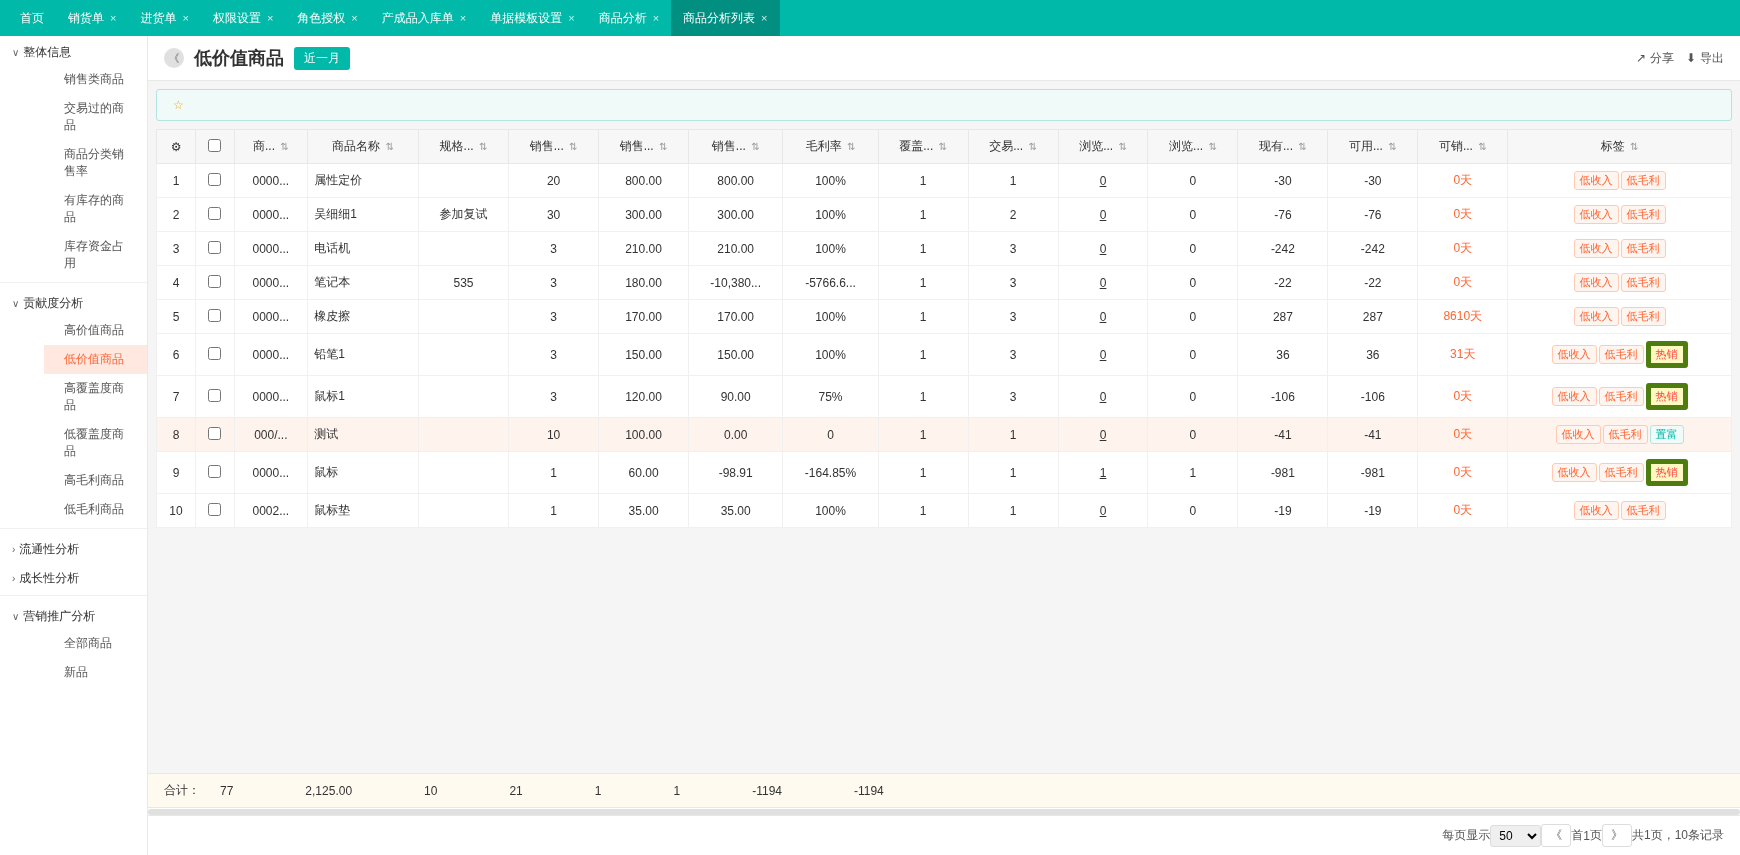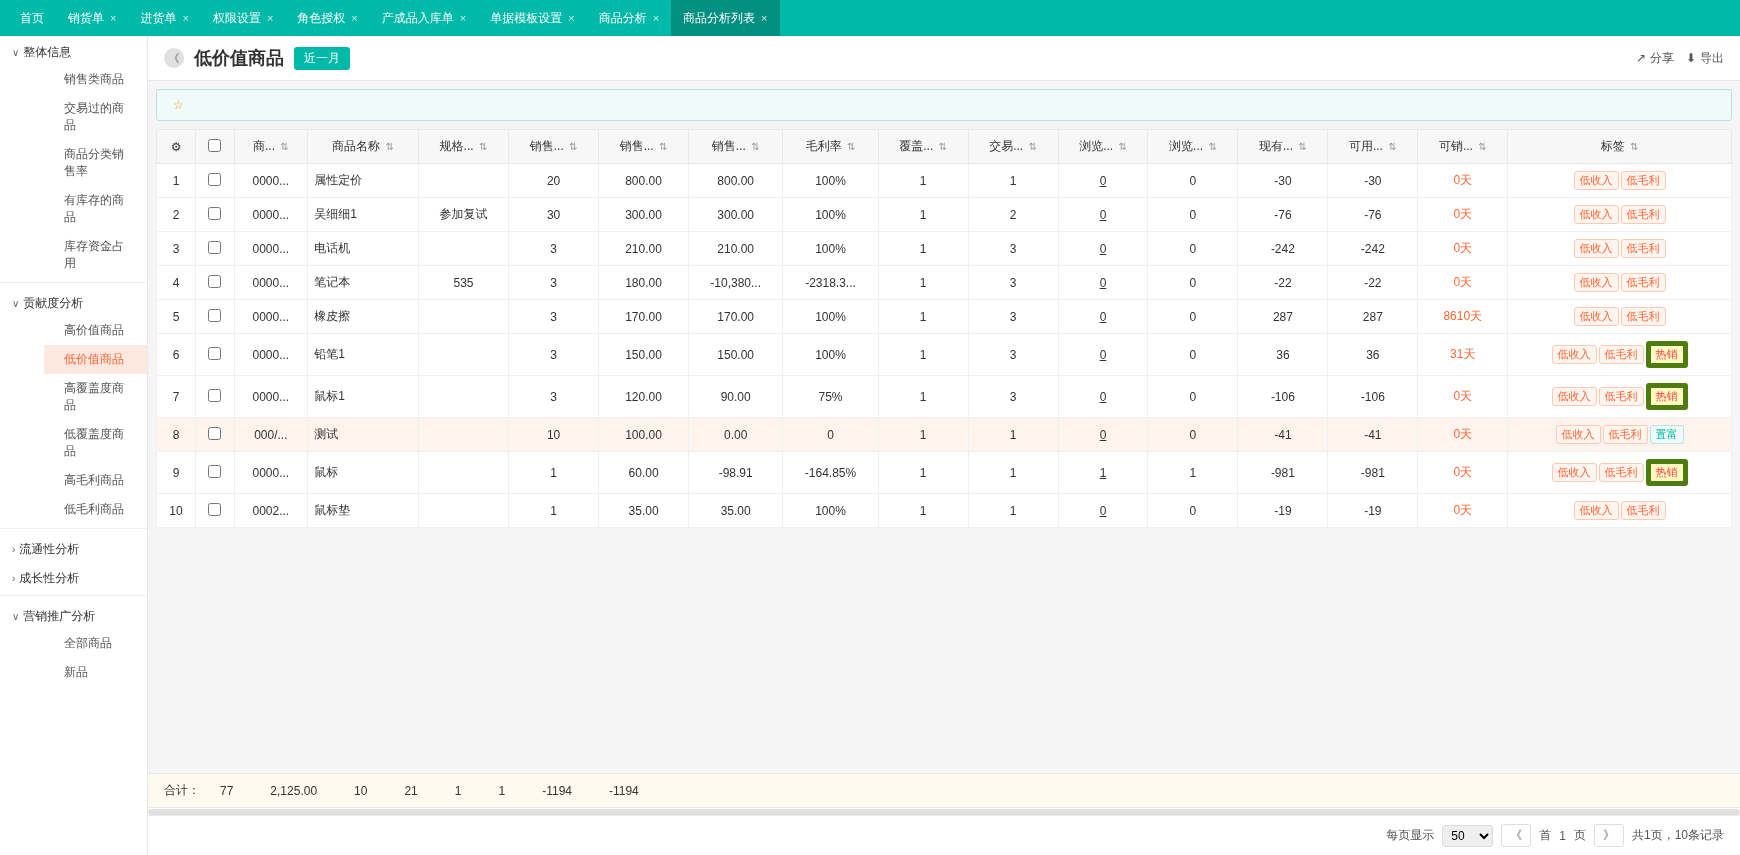--- a/index.html
+++ b/index.html
@@ -229,21 +229,20 @@
     .summary-label { font-weight: 500; margin-right: 20px; }
 
     
     .pagination-bar {
       background: white;
       border-top: 1px solid #e8e8e8;
       padding: 8px 16px;
       display: flex;
       align-items: center;
       justify-content: flex-end;
-      gap: 8px;
       font-size: 12px;
       color: #555;
     }
     .pagination-bar select {
       border: 1px solid #ddd;
       border-radius: 3px;
       padding: 2px 4px;
       font-size: 12px;
     }
     .page-btn {
@@ -459,21 +458,21 @@
             </tr>
             <tr>
               <td>4</td>
               <td><input type="checkbox" style=""></td>
               <td>0000...</td>
               <td style="text-align: left;">笔记本</td>
               <td>535</td>
               <td>3</td>
               <td>180.00</td>
               <td>-10,380...</td>
-              <td>-2318.3...</td>
+              <td>-5766.6...</td>
               <td>1</td>
               <td>3</td>
               <td><span class="link-underline">0</span></td>
               <td>0</td>
               <td>-22</td>
               <td>-22</td>
               <td class="days-orange" style="color: rgb(255, 102, 51);">0天</td>
               <td><span class="tag tag-orange">低收入</span><span class="tag tag-orange">低毛利</span></td>
             </tr>
             <tr>
@@ -589,21 +588,21 @@
               <td>-19</td>
               <td class="days-orange" style="color: rgb(255, 102, 51);">0天</td>
               <td><span class="tag tag-orange">低收入</span><span class="tag tag-orange">低毛利</span></td>
             </tr>
           </tbody>
       </table>
     </div>
 
     <div class="summary-bar">
       <span class="summary-label">合计：</span>
-      <div style="display:flex; align-items:center; gap:37px; flex:1;">
+      <div style="display:flex; align-items:center; gap:72px; flex:1;">
         <span>77</span>
         <span>2,125.00</span>
         <span>10</span>
         <span>21</span>
         <span>1</span>
         <span>1</span>
         <span>-1194</span>
         <span>-1194</span>
       </div>
     </div>

